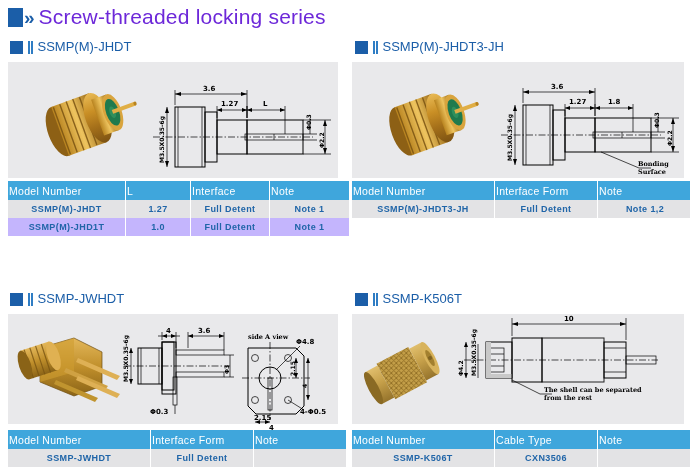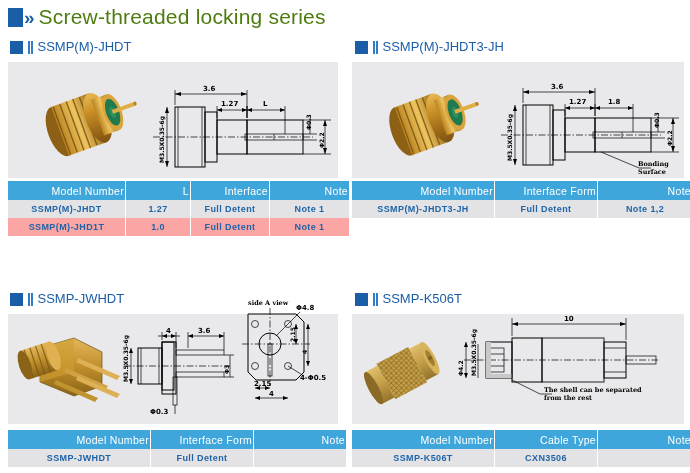--- a/index.html
+++ b/index.html
@@ -8,46 +8,46 @@
     font-family:"Liberation Sans", sans-serif;
     -webkit-font-smoothing:antialiased;
   }
   .page{position:relative;width:690px;height:473px;}
 
   
   .main-title{position:absolute;left:8px;top:6px;display:flex;align-items:center;gap:7px;}
   .mt-mark{display:flex;align-items:center;gap:1px;}
   .mt-sq{width:15px;height:19px;background:#1b5ea8;}
   .mt-chev{font-size:19px;line-height:19px;color:#1b5ea8;font-weight:bold;letter-spacing:-3px;}
-  .mt-text{font-size:21px;color:#4d7c0f;letter-spacing:.2px;line-height:22px;font-weight:400;}
+  .mt-text{font-size:21px;color:#6d28d9;letter-spacing:.2px;line-height:22px;font-weight:400;}
 
   
   .sec-head{position:absolute;display:flex;align-items:center;gap:5px;}
   .sh-sq{width:13px;height:13px;background:#1b5ea8;}
   .sh-bars{display:flex;gap:1.5px;}
   .sh-bar{width:1.5px;height:13px;background:#2f7dc4;}
   .sh-text{font-size:13px;color:#1b5ea8;line-height:14px;}
 
   
   .panel{position:absolute;background:#e9e9eb;}
 
   
   .tbl{position:absolute;border-collapse:collapse;table-layout:fixed;}
   .tbl th{
     background:#3fa6dc;color:#ffffff;font-size:10.5px;font-weight:400;
-    height:17px;text-align:right;border-right:1px solid #ffffff;letter-spacing:.3px;
+    height:17px;text-align:left;border-right:1px solid #ffffff;letter-spacing:.3px;
   }
   .tbl th:last-child{border-right:none;}
   .tbl td{
     font-size:9px;color:#2065a8;text-align:center;height:16px;
     border-right:1px solid #ffffff;letter-spacing:.4px;font-weight:bold;
   }
   .tbl td:last-child{border-right:none;}
   .tbl tr.odd td{background:#e3e3e5;}
-  .tbl tr.even td{background:#fca5a5;}
+  .tbl tr.even td{background:#c4b5fd;}
 
   
   .dwg{position:absolute;}
   svg{display:block;overflow:visible;}
   .ln{stroke:#000;stroke-width:1;fill:none;}
   .lnT{stroke:#000;stroke-width:.7;fill:none;}
   .ctr{stroke:#000;stroke-width:.7;fill:none;stroke-dasharray:7 2 1.5 2;}
   .dimtxt{font-family:"DejaVu Sans", sans-serif;font-size:7px;fill:#000;font-weight:bold;}
   .dimtxt6{font-family:"DejaVu Sans", sans-serif;font-size:6px;fill:#000;font-weight:bold;}
   .notetxt{font-family:"DejaVu Serif", serif;font-size:6.5px;fill:#000;font-weight:bold;}
@@ -392,21 +392,21 @@
       <line class="lnT" x1="112" y1="33" x2="112" y2="55"></line>
       <text class="dimtxt6" x="111" y="52" transform="rotate(-90 111 52)">Φ3</text>
 
       <line class="lnT" x1="13" y1="26" x2="13" y2="62"></line>
       <path class="fillblk" d="M13 26 l-2 5 h4 z"></path>
         <path class="fillblk" d="M13 62 l-2 -5 h4 z"></path>
       <text class="dimtxt6" x="10" y="60" transform="rotate(-90 10 60)">M3.5X0.35-6g</text>
     </svg>
   </div>
 
-  <div class="dwg" style="left:238px;top:296px;">
+  <div class="dwg" style="left:238px;top:330px;">
     <svg width="104" height="110" viewBox="0 0 104 110">
       <text class="notetxt" x="10" y="9">side A view</text>
 
       <path class="ln" d="M10 18 L58 18 L66 26 L66 76 L58 84 L18 84 L10 76 Z"></path>
 
       <circle class="ln" cx="32" cy="48" r="11"></circle>
 
       <circle class="lnT" cx="17" cy="28" r="3.5"></circle>
       <circle class="lnT" cx="50" cy="28" r="3.5"></circle>
       <circle class="lnT" cx="17" cy="70" r="3.5"></circle>

